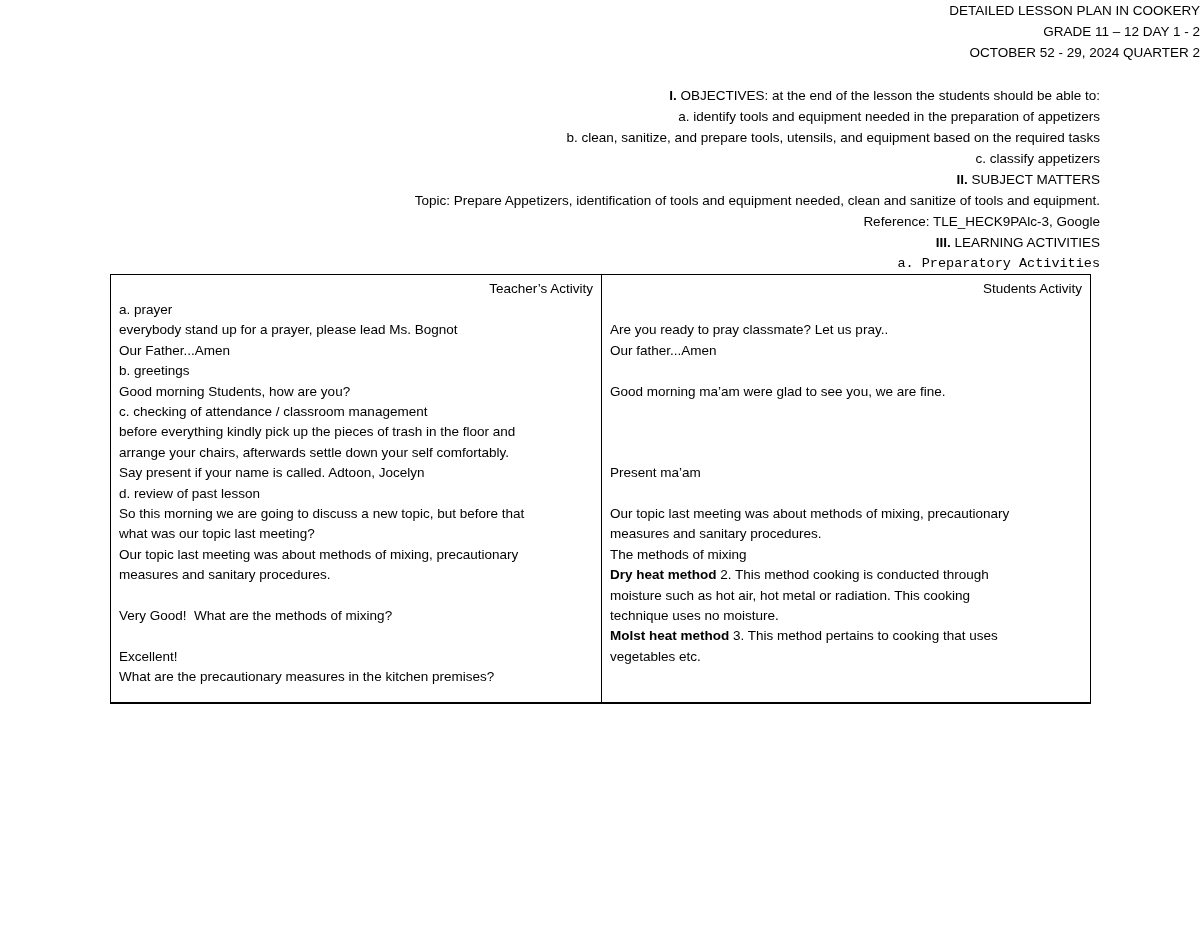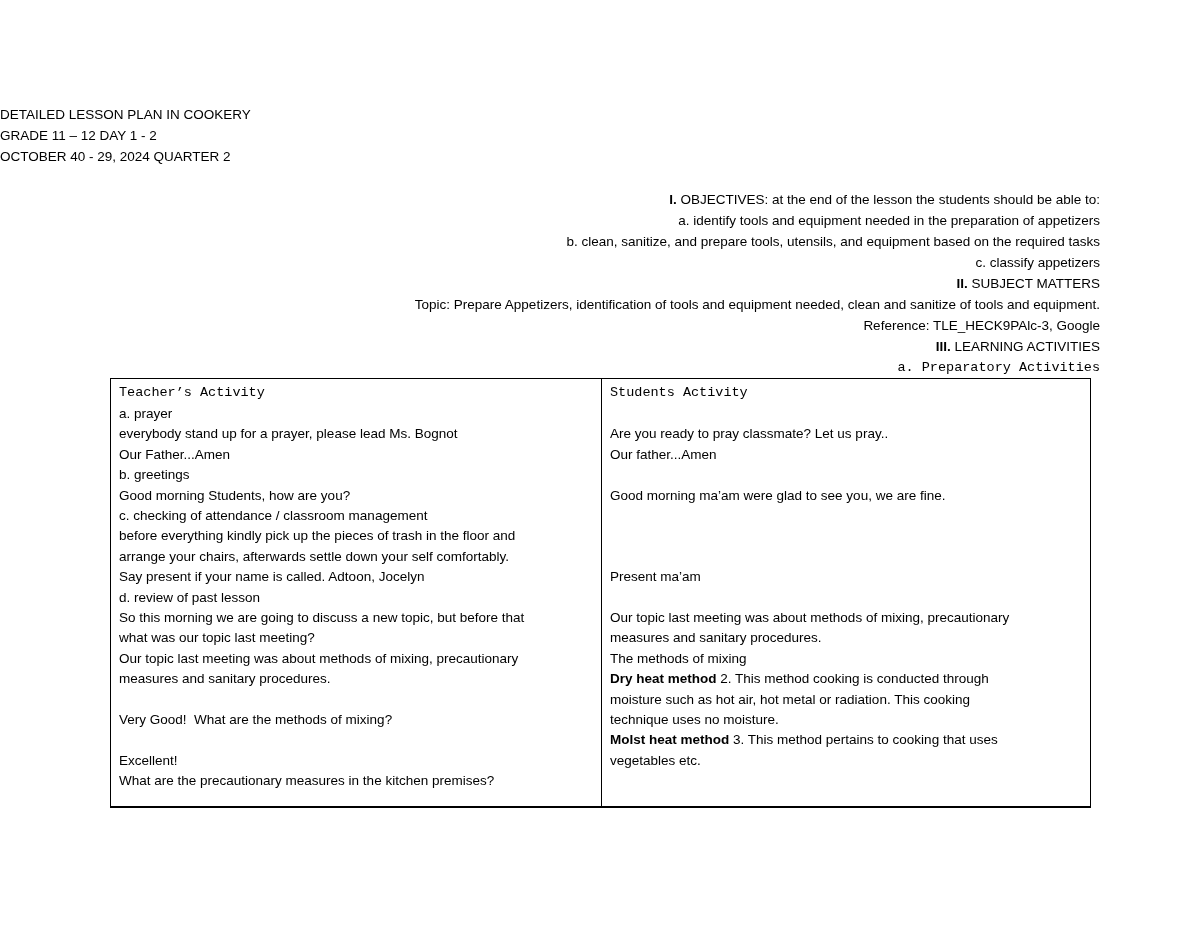--- a/index.html
+++ b/index.html
@@ -7,52 +7,52 @@
   .page {
     position:relative;
     width:1200px; height:927px;
     background:#ffffff;
     color:#000;
     font-family:"Liberation Sans", sans-serif;
     font-size:13.5px;
     line-height:21px;
     overflow:hidden;
   }
-  .title-block { padding-top:104px; text-align:left; }
+  .title-block { text-align:right; }
   .title-block .line { white-space:pre; }
   .body-block { margin:22px 100px 0 110px; }
   .body-block .line { white-space:pre; min-height:21px;text-align:right; }
   .num { font-weight:bold; }
   .indent-item  { padding-left:88px; }
   .indent-topic { padding-left:78px; }
   .indent-prep  { padding-left:72px;font-family:Liberation Mono, monospace; }
   .activity-table {
     margin-left:110px;
     width:981px;
     display:flex;
     border:1px solid #000;
     border-bottom-width:2px;
     background:#fff;
   }
   .cell { overflow:hidden; padding:3px 8px 14px 8px; }
   .cell-left  { width:491px; border-right:1px solid #000; }
   .cell-right { flex:1; }
-  .cell-header { text-align:left; min-height:22px; line-height:22px; white-space:pre;font-family:Liberation Mono, monospace; }
+  .cell-header { text-align:right; min-height:22px; line-height:22px; white-space:pre; }
   .tline { min-height:20.4px; line-height:20.4px; white-space:pre; }
   .tline b { font-weight:bold; }
 </style>
 </head>
 <body>
 
 <div class="page">
 
   <div class="title-block">
     <div class="line">DETAILED LESSON PLAN IN COOKERY</div>
     <div class="line">GRADE 11 – 12 DAY 1 - 2</div>
-    <div class="line">OCTOBER 40 - 29, 2024 QUARTER 2</div>
+    <div class="line">OCTOBER 52 - 29, 2024 QUARTER 2</div>
   </div>
 
   <div class="body-block">
 
     <div class="line"><span class="num">I.</span><span> OBJECTIVES: at the end of the lesson the students should be able to:</span></div>
 
     <div class="line indent-item">a. identify tools and equipment needed in the preparation of appetizers</div>
     <div class="line indent-item">b. clean, sanitize, and prepare tools, utensils, and equipment based on the required tasks</div>
     <div class="line indent-item">c. classify appetizers</div>
 

